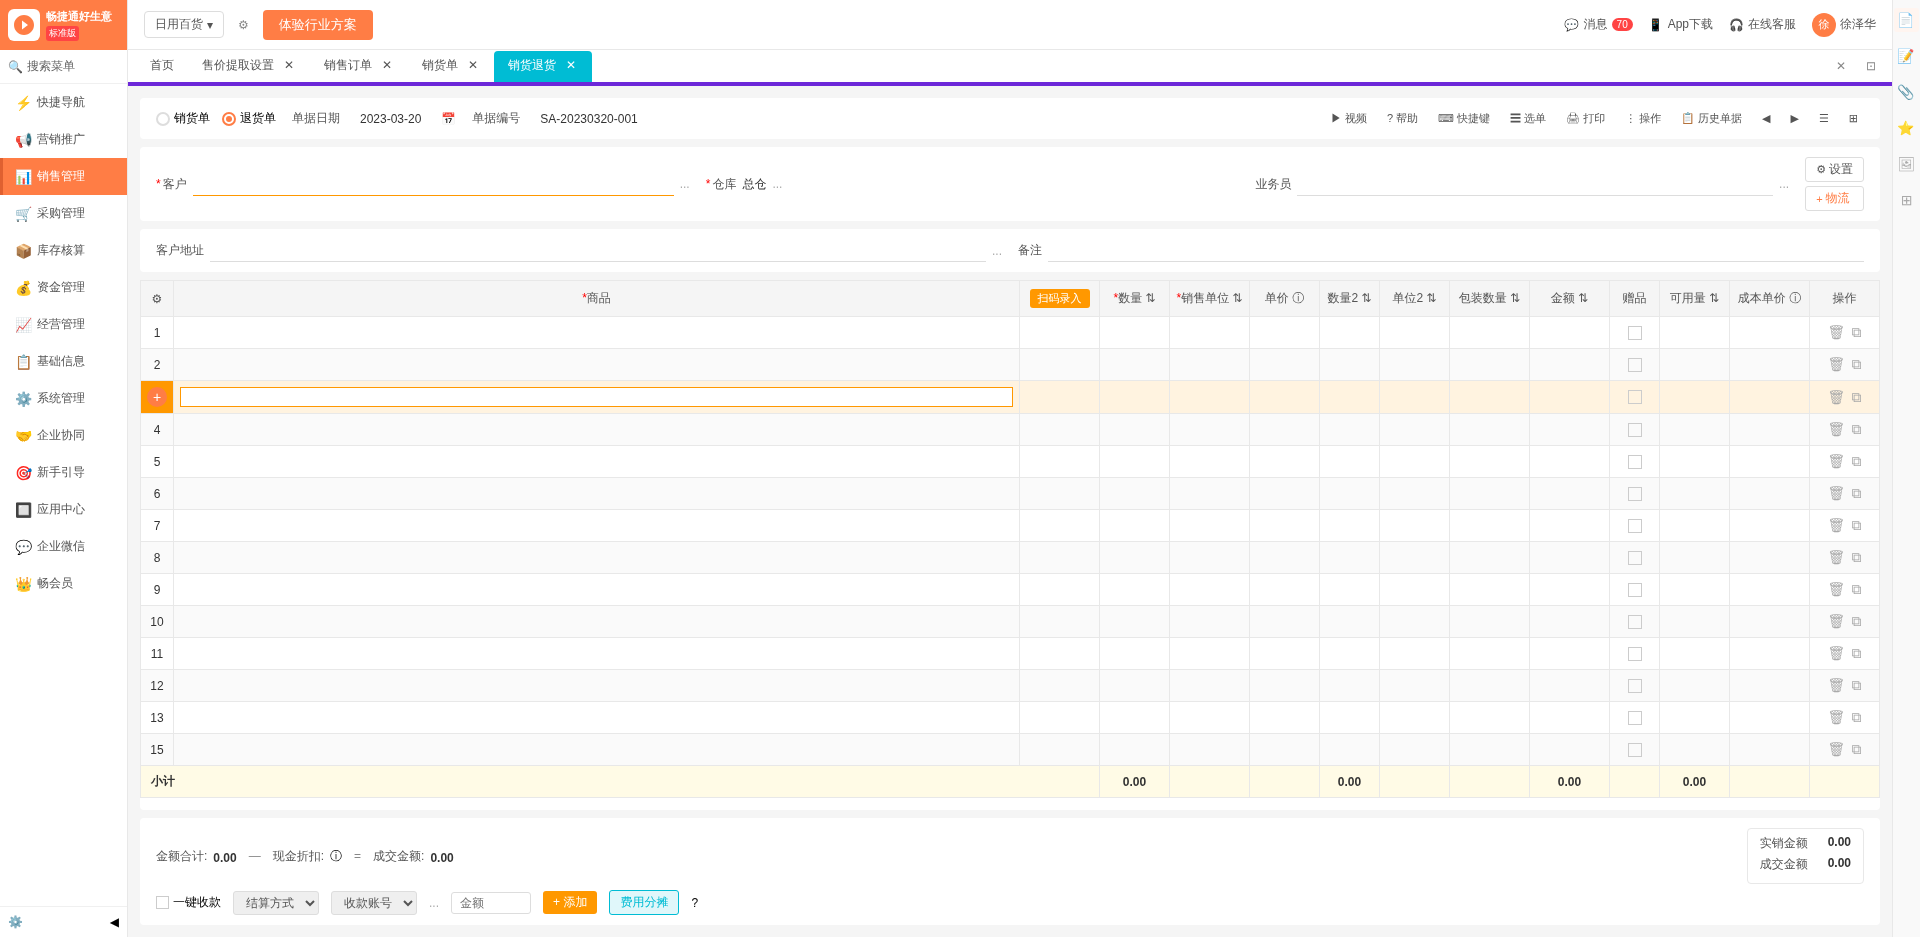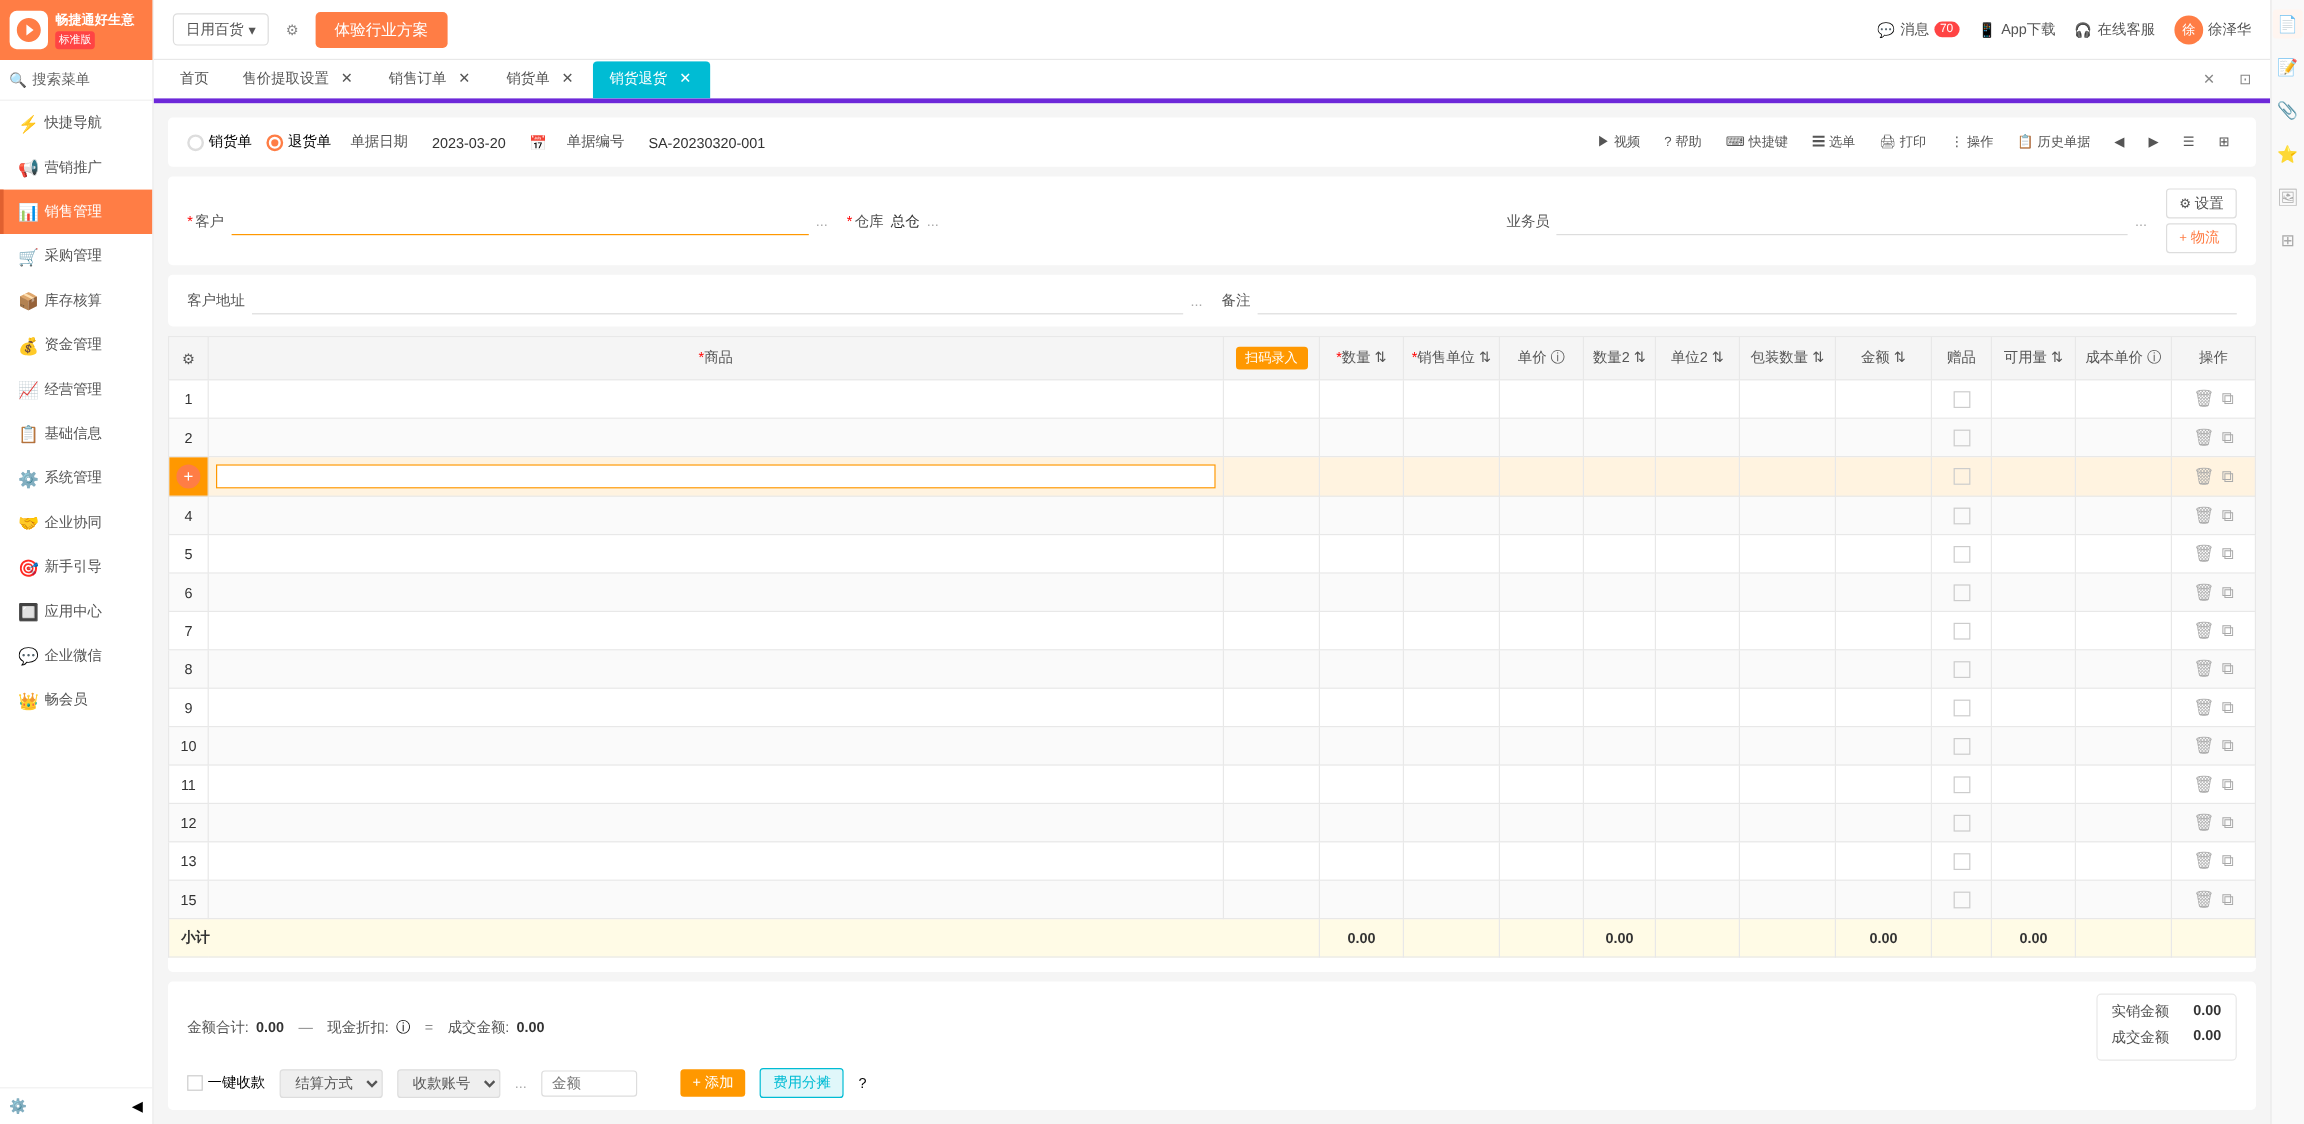--- a/index.html
+++ b/index.html
@@ -77,31 +77,31 @@
     .checkbox-cell { display: flex; justify-content: center; align-items: center; }
     .cb { width: 14px; height: 14px; border: 1px solid #ccc; display: inline-block; }
     .action-icons { display: flex; gap: 6px; justify-content: center; }
     .action-icon { color: #aaa; cursor: pointer; font-size: 14px; }
     .add-row-btn { width: 20px; height: 20px; background: #ff7d45; color: #fff; border-radius: 50%; display: inline-flex; align-items: center; justify-content: center; cursor: pointer; font-size: 14px; line-height: 1; }
     .subtotal-row td { background: #fffbe6 !important; font-weight: bold; }
 
     
     .footer-section { background: #fff; padding: 10px 16px; border-radius: 4px; }
     .footer-row1 { display: flex; align-items: center; gap: 12px; }
-    .footer-amount { display: flex; align-items: center; gap: 6px; }
+    .footer-amount { display: flex; align-items: flex-end; gap: 6px; }
     .amount-label { color: #555; }
     .amount-value { color: #333; font-weight: bold; }
     .minus-icon { color: #888; }
     .equals-icon { color: #888; }
     .footer-row2 { display: flex; align-items: center; gap: 12px; margin-top: 6px; }
     .footer-checkbox { display: flex; align-items: center; gap: 4px; }
     .small-cb { width: 13px; height: 13px; border: 1px solid #ccc; display: inline-block; }
     .footer-select { border: 1px solid #ddd; padding: 3px 8px; border-radius: 3px; color: #555; cursor: pointer; }
     .footer-input { border: 1px solid #ddd; padding: 3px 8px; border-radius: 3px; width: 80px; }
-    .add-cost-btn { background: #ff9800; color: #fff; border: none; padding: 3px 10px; border-radius: 3px; cursor: pointer; margin-left: 24px; }
+    .add-cost-btn { background: #ff9800; color: #fff; border: none; padding: 3px 10px; border-radius: 3px; cursor: pointer; }
     .split-btn { background: #e0f7fa; color: #00bcd4; border: 1px solid #00bcd4; padding: 3px 10px; border-radius: 3px; cursor: pointer; }
     .summary-row { display: flex; justify-content: space-between; gap: 20px; margin-bottom: 4px; }
     .summary-label { color: #555; }
     .summary-value { color: #333; font-weight: bold; }
 
     
     .right-sidebar { width: 28px; background: #f9f9f9; border-left: 1px solid #e8e8e8; display: flex; flex-direction: column; align-items: center; padding: 8px 0; gap: 12px; flex-shrink: 0; }
     .right-icon { color: #aaa; cursor: pointer; font-size: 14px; padding: 4px; border-radius: 3px; }
     .right-icon.active { color: #ff7d45; background: #fff5f0; }
 

